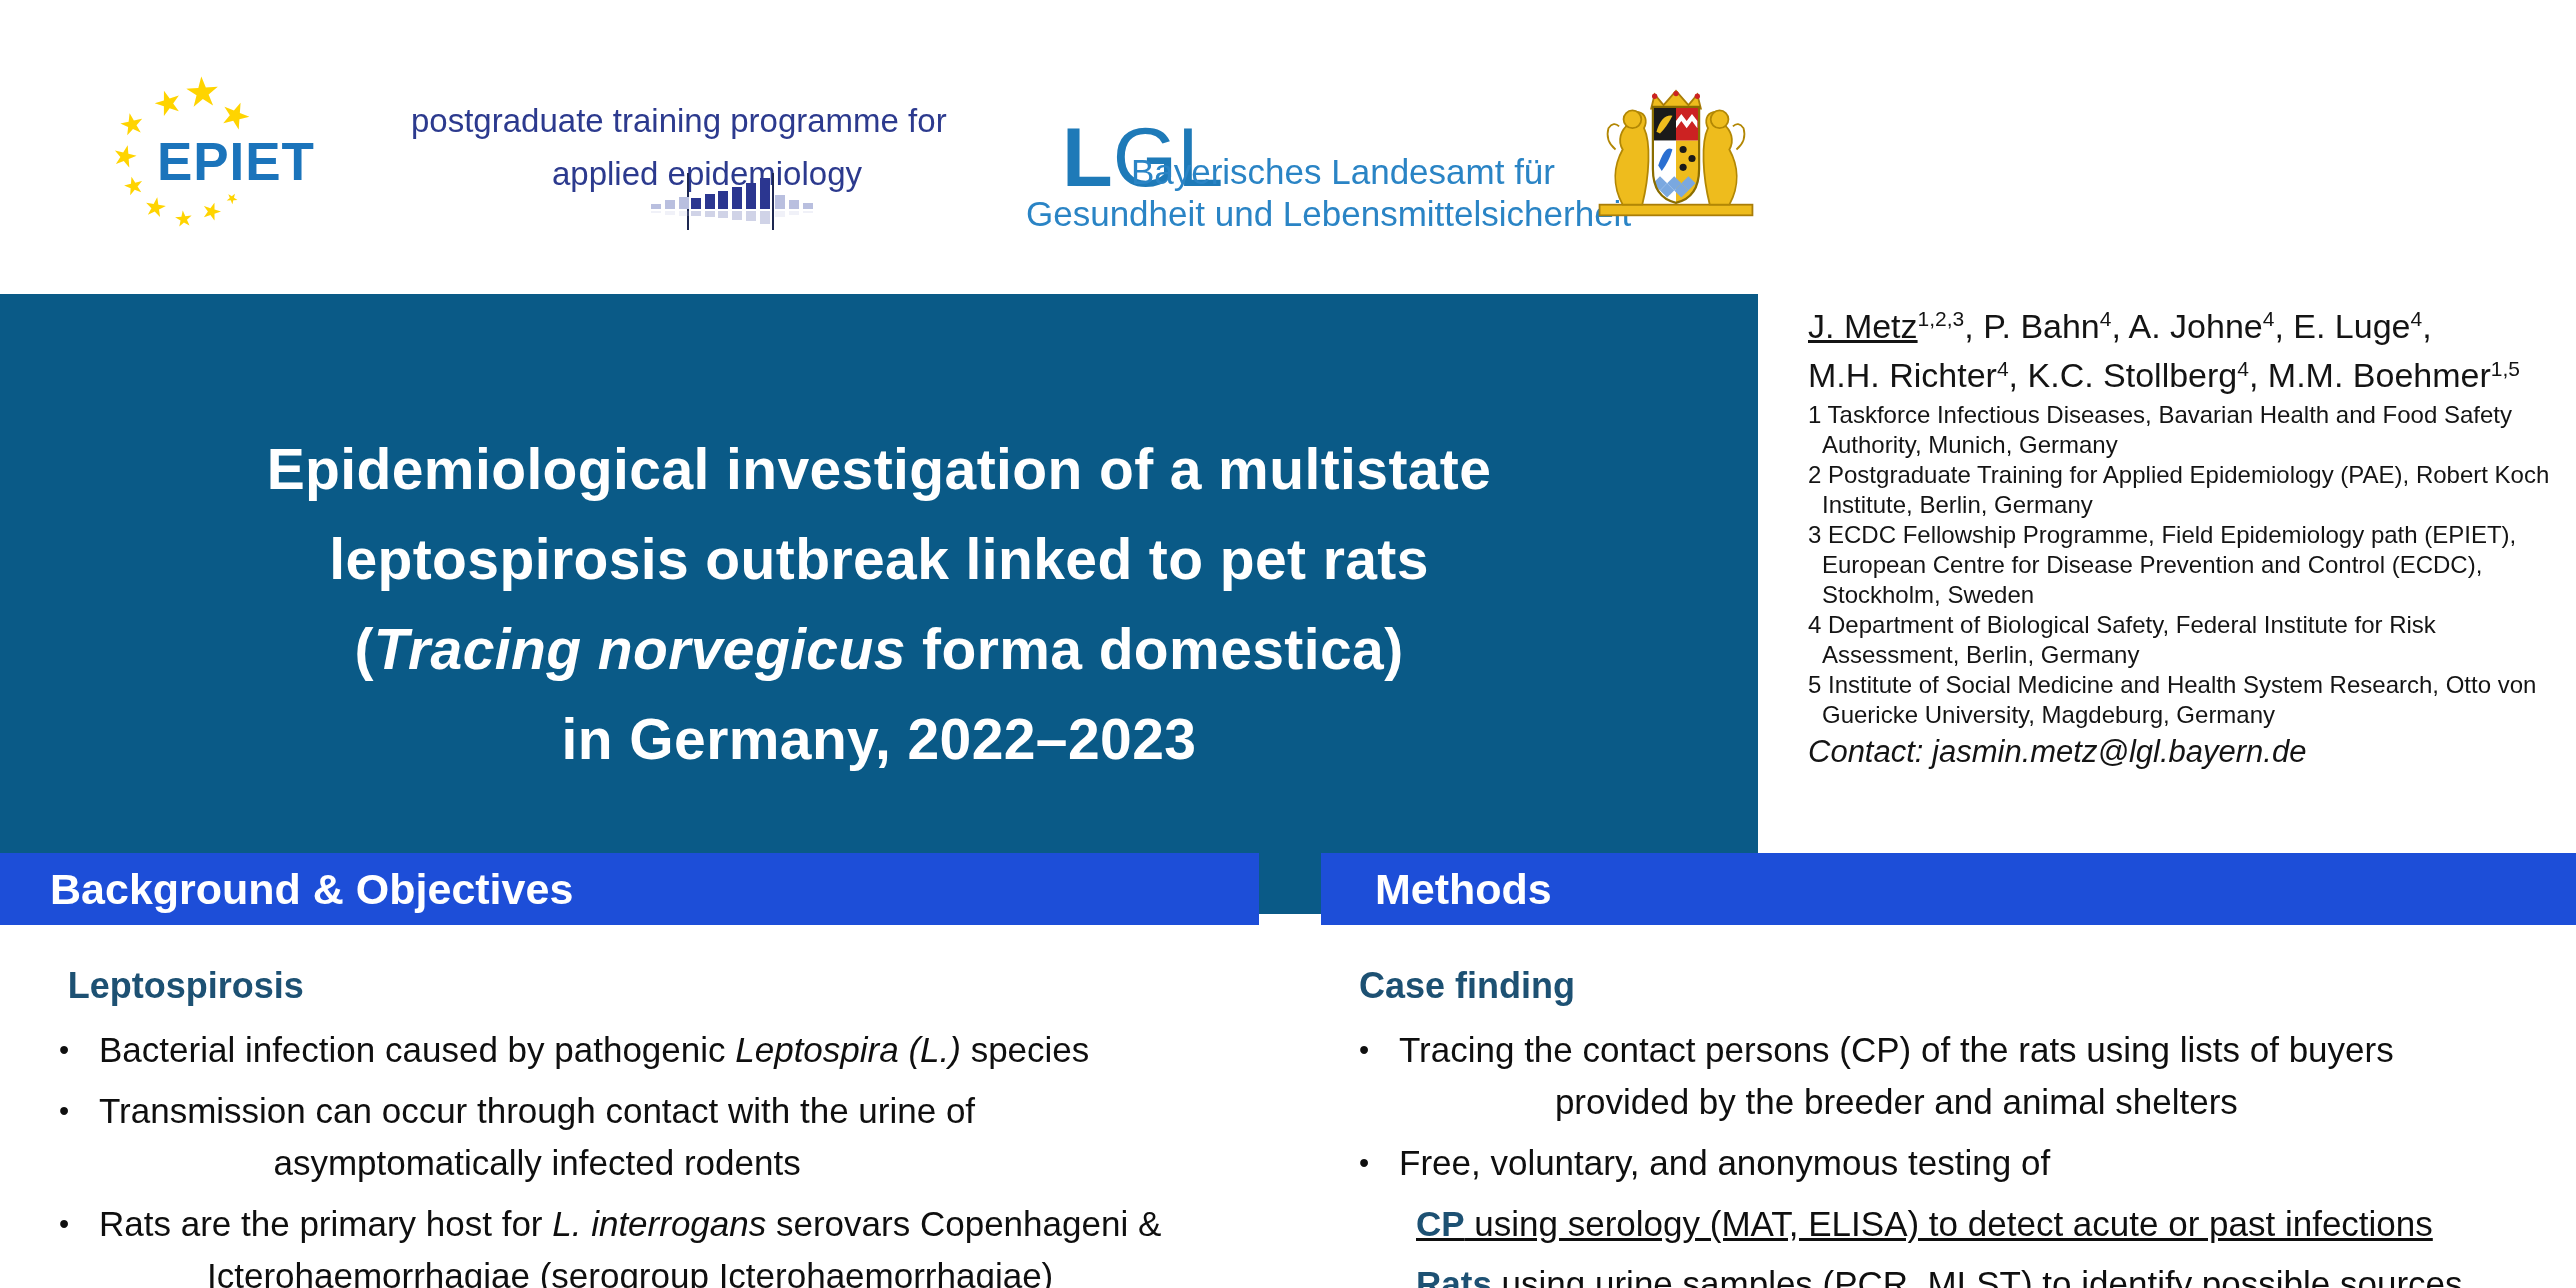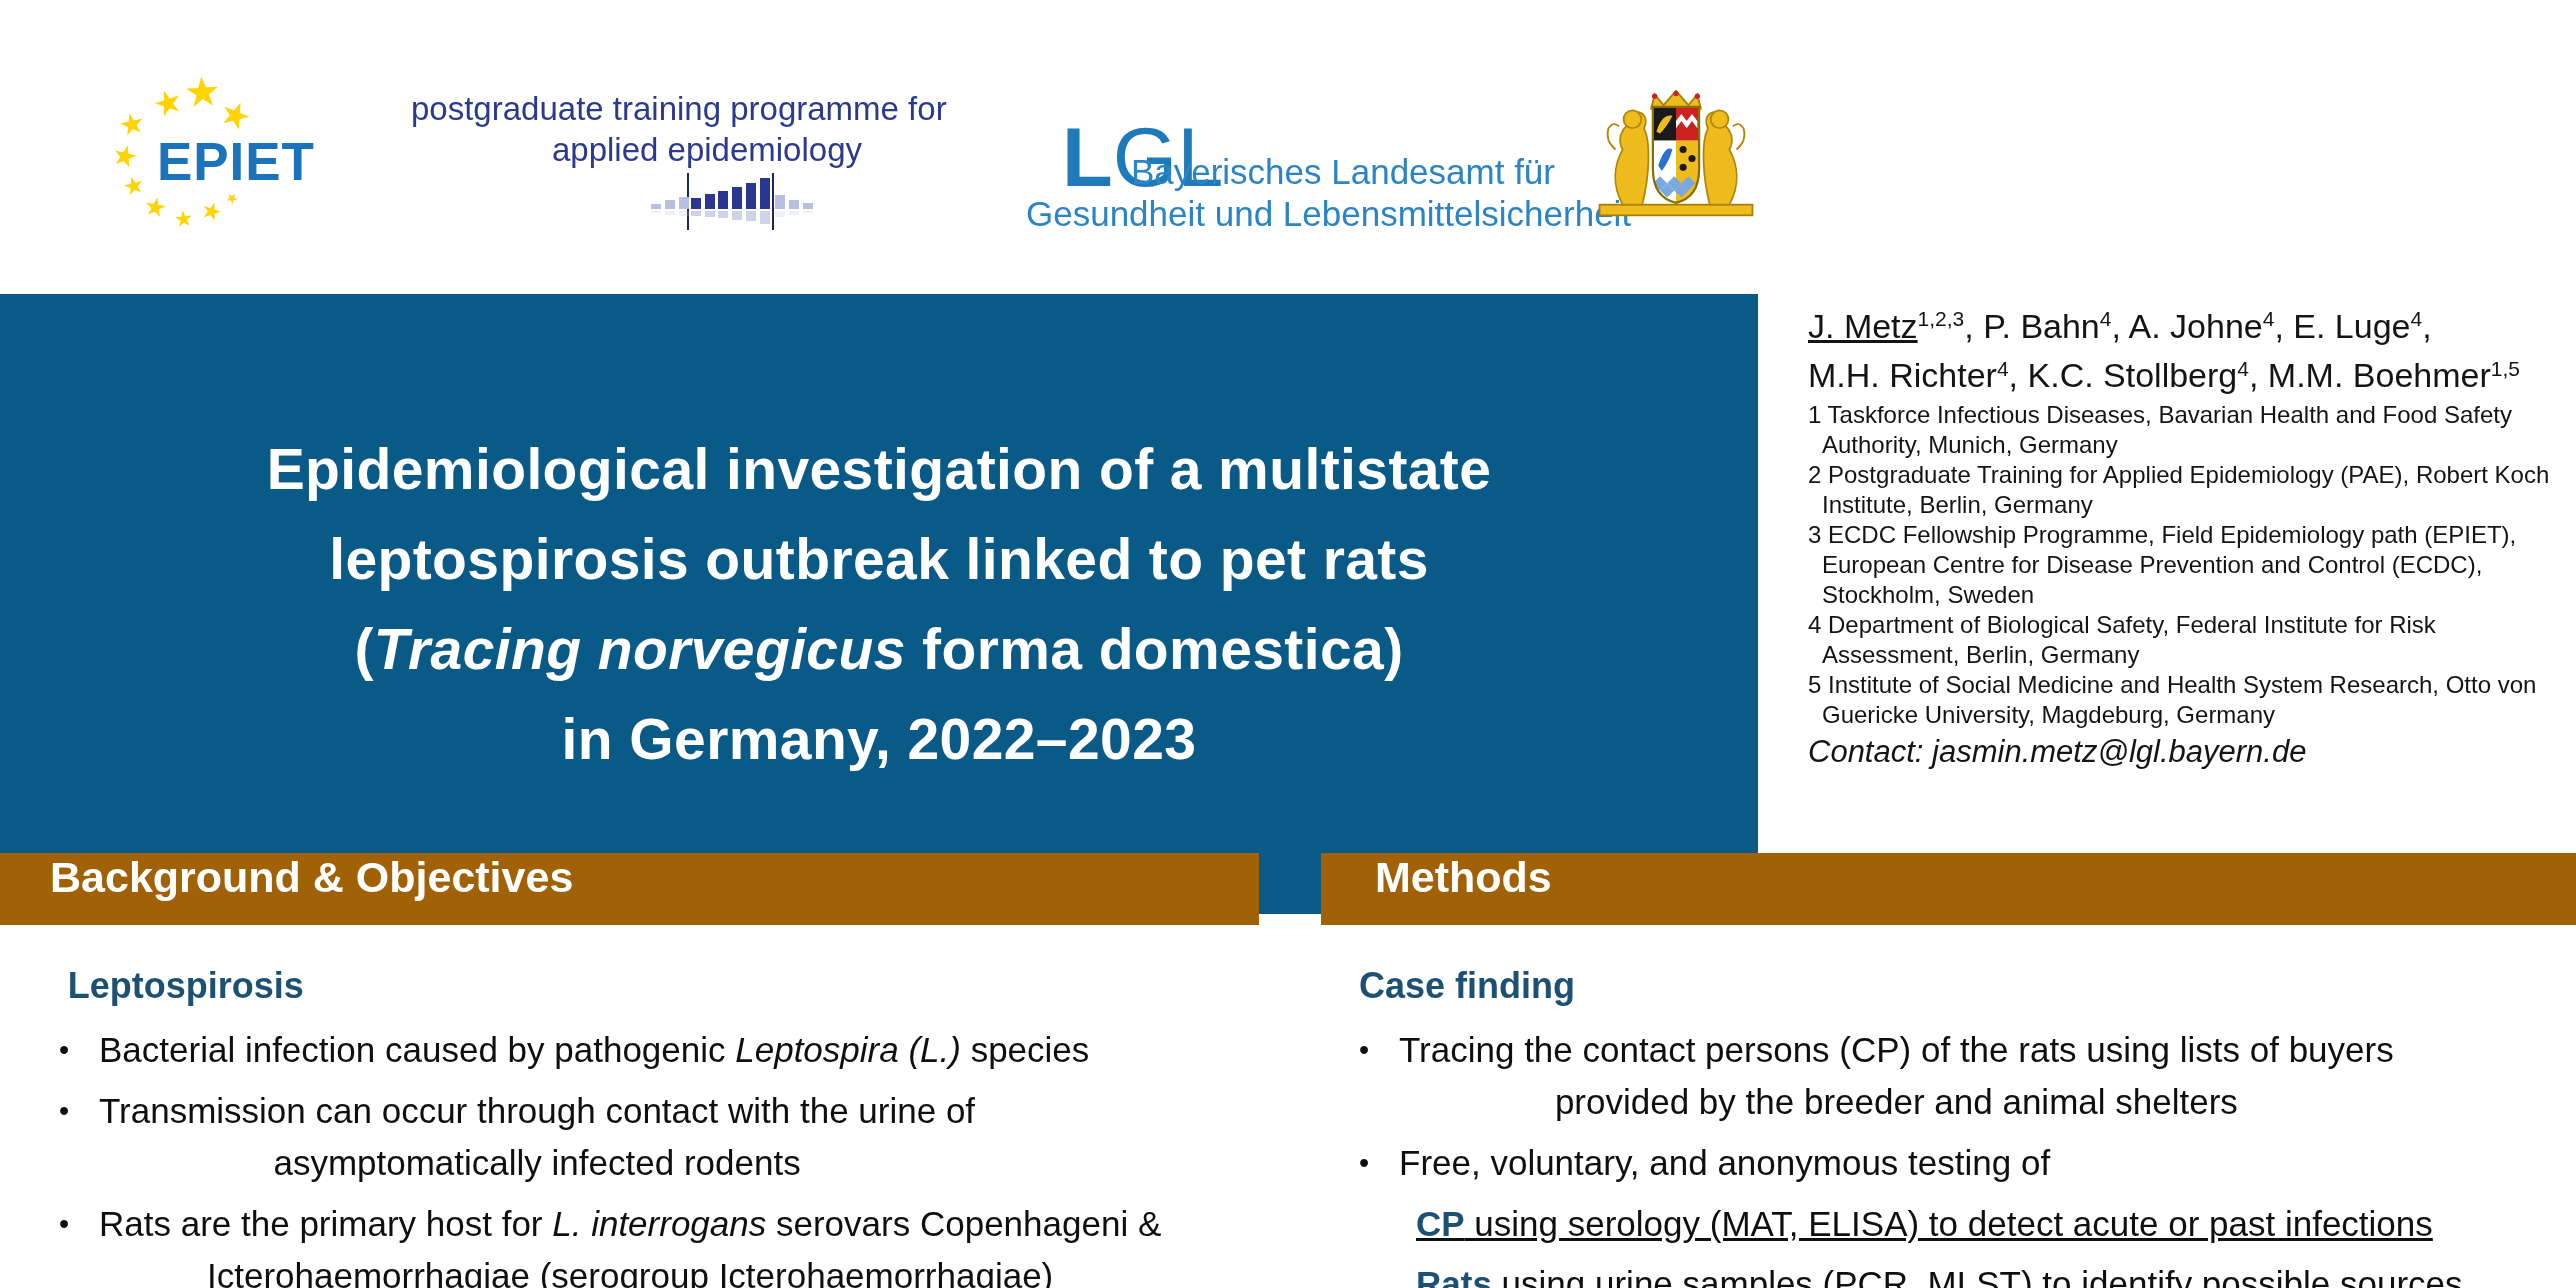--- a/index.html
+++ b/index.html
@@ -17,21 +17,21 @@
   .s6 { left:11.2px;  top:112px; font-size:24px; transform:rotate(-14deg); }
   .s7 { left:32px;  top:132px; font-size:26px; transform:rotate(10deg); }
   .s8 { left:62px;  top:146px; font-size:21.6px; transform:rotate(-6deg); }
   .s9 { left:89px; top:138px; font-size:23.4px; transform:rotate(18deg); }
   .s10{ left:114px; top:129px; font-size:14px; transform:rotate(32deg); }
   .epiet-word { position:absolute; left:45px; top:69px; font-size:53px; font-weight:800;
                 color:#1b74bb; letter-spacing:0.9px; }
 
   .programme { position:absolute; left:411px; top:88px; width:493px; text-align:right;
                color:#2c3a8e; font-size:33px; line-height:41px; font-weight:400; }
-  .programme div { white-space:nowrap; }
+  .programme div { white-space:nowrap;margin-top:12px; }
   .programme .pl2 { padding-right:42px; }
 
   .chart { position:absolute; left:644px; top:171px; width:173px; height:69px; }
   .chart .ax { position:absolute; top:1.7px; width:1.7px; height:57px; background:#1d2750; }
   .chart .ax1 { left:43px; } .chart .ax2 { left:128px; }
   .chart span { position:absolute; width:10.4px; display:block; }
 
   .lgl-acronym { position:absolute; left:1062px; top:114px; font-size:83px; line-height:87px;
                  color:#1e7ab8; font-weight:300; }
   .lgl-acronym .thick { font-weight:800; }
@@ -52,22 +52,22 @@
   .authors { position:absolute; left:1808px; top:298px; width:761px;
              font-size:34px; line-height:42px; color:#141414; }
   .authors sup { font-size:21px; }
   .affils { position:absolute; left:1808px; top:400px; width:761px;
             font-size:24px; line-height:30px; color:#141414; }
   .affil div { white-space:nowrap; }
   .affil .hang { padding-left:14px; }
   .contact { position:absolute; left:1808px; top:734px; font-size:31px; color:#141414;font-style:italic; }
 
   
-  .secbar { position:absolute; top:853px; height:72px; background:#a16207; color:#fff;
-            font-size:43px; font-weight:700; display:flex; align-items:flex-start; }
+  .secbar { position:absolute; top:853px; height:72px; background:#1d4ed8; color:#fff;
+            font-size:43px; font-weight:700; display:flex; align-items:center; }
   .secbar.bg { left:0; width:1259px; padding-left:50px; }
   .secbar.mt { left:1321px; width:1255px; padding-left:54px; }
 
   
   .content { position:absolute; top:925px; padding-top:40px; }
   .content.bg { left:0; width:1265px; padding-left:59px; }
   .content.mt { left:1321px; width:1255px; padding-left:38px; }
   .subhead { color:#1d5173; font-size:36px; font-weight:700; margin:0 0 17.3px 0; }
   .content.bg .subhead { margin-left:8.7px; }
   .bullet { display:flex; margin-bottom:8.7px; font-size:35px; line-height:52px; color:#0f0f0f; }

